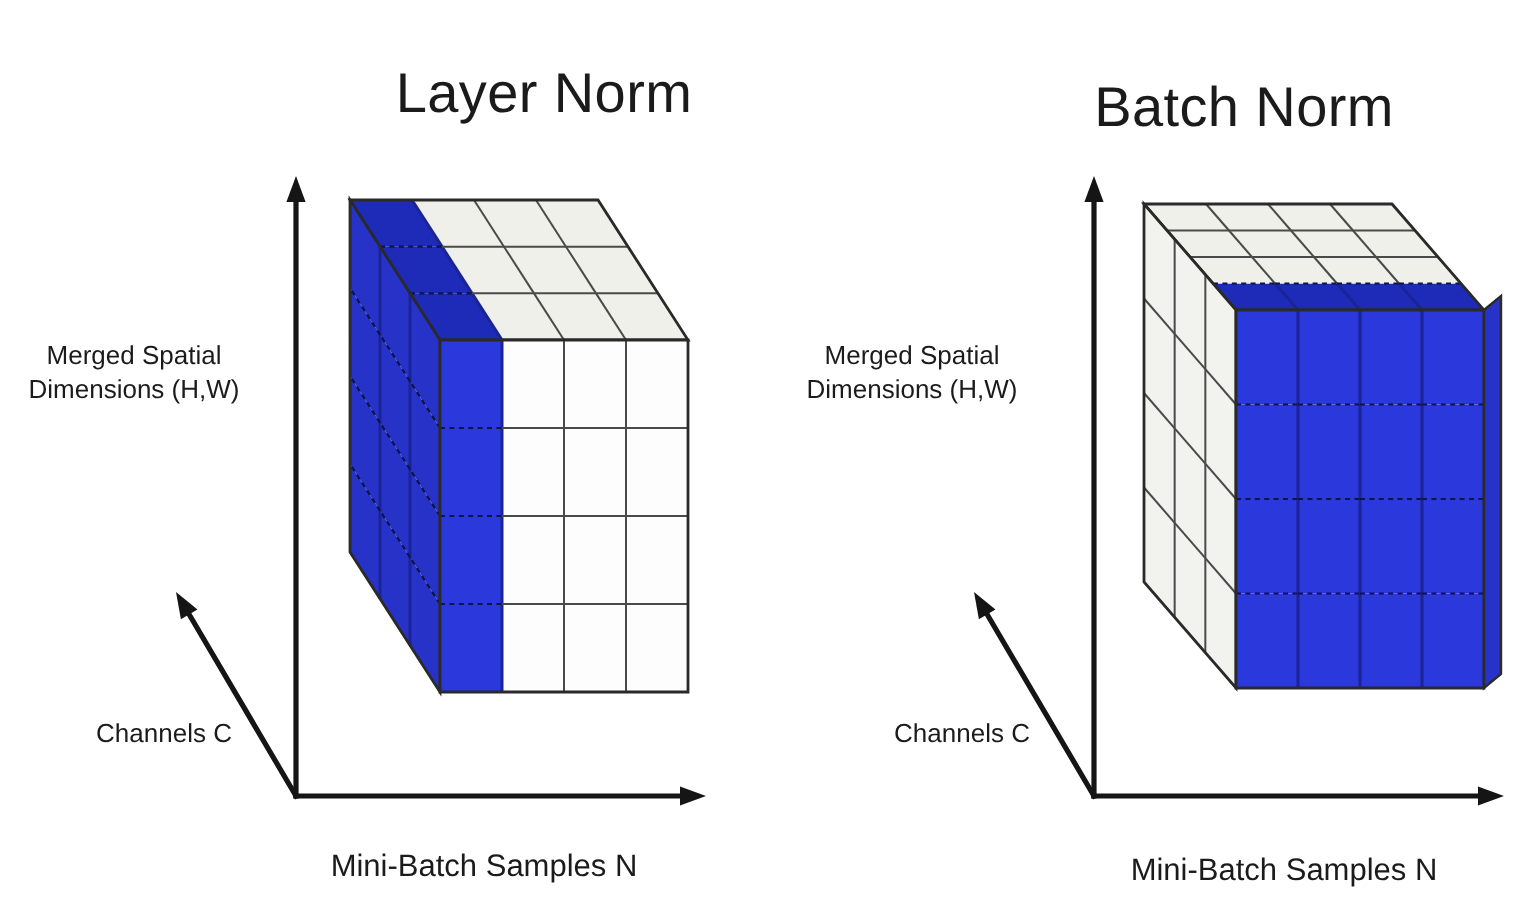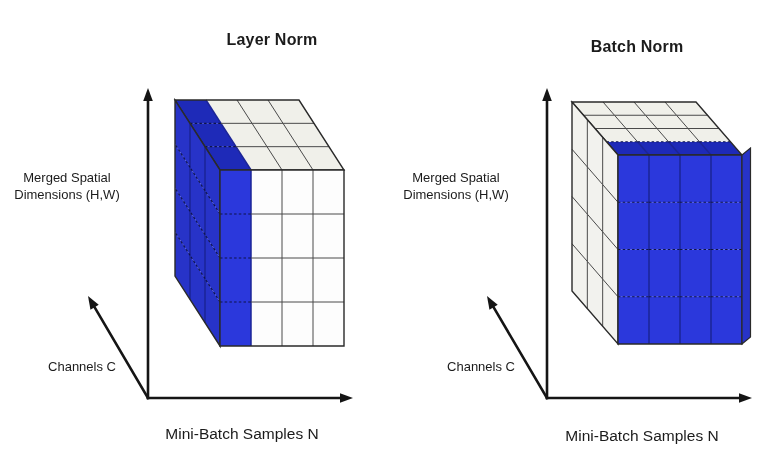--- a/index.html
+++ b/index.html
@@ -2,21 +2,21 @@
 <html><head>
 <meta charset="utf-8">
 <style>
   html,body{margin:0;padding:0;background:#ffffff;}
   .stage{
     position:relative;width:768px;height:461px;overflow:hidden;
     background:#ffffff;font-family:"Liberation Sans",sans-serif;
   }
   #diagram-svg{position:absolute;left:0;top:0;}
   .lbl{position:absolute;color:#1b1b1b;text-align:center;line-height:1.32;}
-  .panel-title{font-size:16px;letter-spacing:0.2px;font-weight:bold;}
+  .panel-title{font-size:28px;letter-spacing:0.2px;}
   .axis-lbl{font-size:13px;}
   .axis-lbl-lg{font-size:15.5px;}
 </style>
 </head>
 <body>
 
 <div class="stage">
   <svg id="diagram-svg" width="768" height="461">
       <line x1="148" y1="398" x2="148" y2="99" stroke="#151515" stroke-width="2.6" stroke-linecap="square"></line>
       <polygon points="148,88 152.8,101 143.2,101" fill="#151515"></polygon>
@@ -247,20 +247,20 @@
     </svg>
 
   <div class="lbl panel-title" style="left:182px;top:29px;width:180px;">Layer Norm</div>
   <div class="lbl axis-lbl" style="left:0px;top:169px;width:134px;">
     <div>Merged Spatial</div>
     <div>Dimensions (H,W)</div>
   </div>
   <div class="lbl axis-lbl" style="left:22px;top:358px;width:120px;">Channels C</div>
   <div class="lbl axis-lbl-lg" style="left:152px;top:424px;width:180px;">Mini-Batch Samples N</div>
 
-  <div class="lbl panel-title" style="left:547px;top:36px;width:180px;">Batch Norm</div>
+  <div class="lbl panel-title" style="left:532px;top:36px;width:180px;">Batch Norm</div>
   <div class="lbl axis-lbl" style="left:389px;top:169px;width:134px;">
     <div>Merged Spatial</div>
     <div>Dimensions (H,W)</div>
   </div>
   <div class="lbl axis-lbl" style="left:421px;top:358px;width:120px;">Channels C</div>
   <div class="lbl axis-lbl-lg" style="left:552px;top:426px;width:180px;">Mini-Batch Samples N</div>
 </div>
 
 </body></html>

